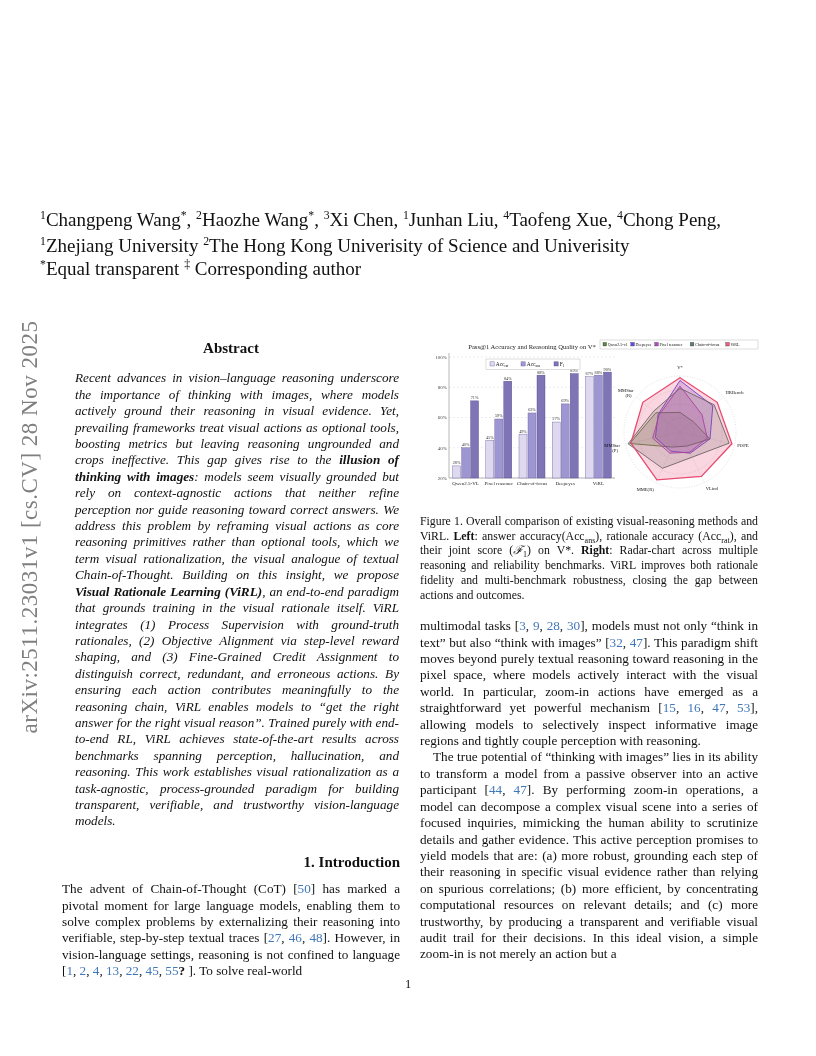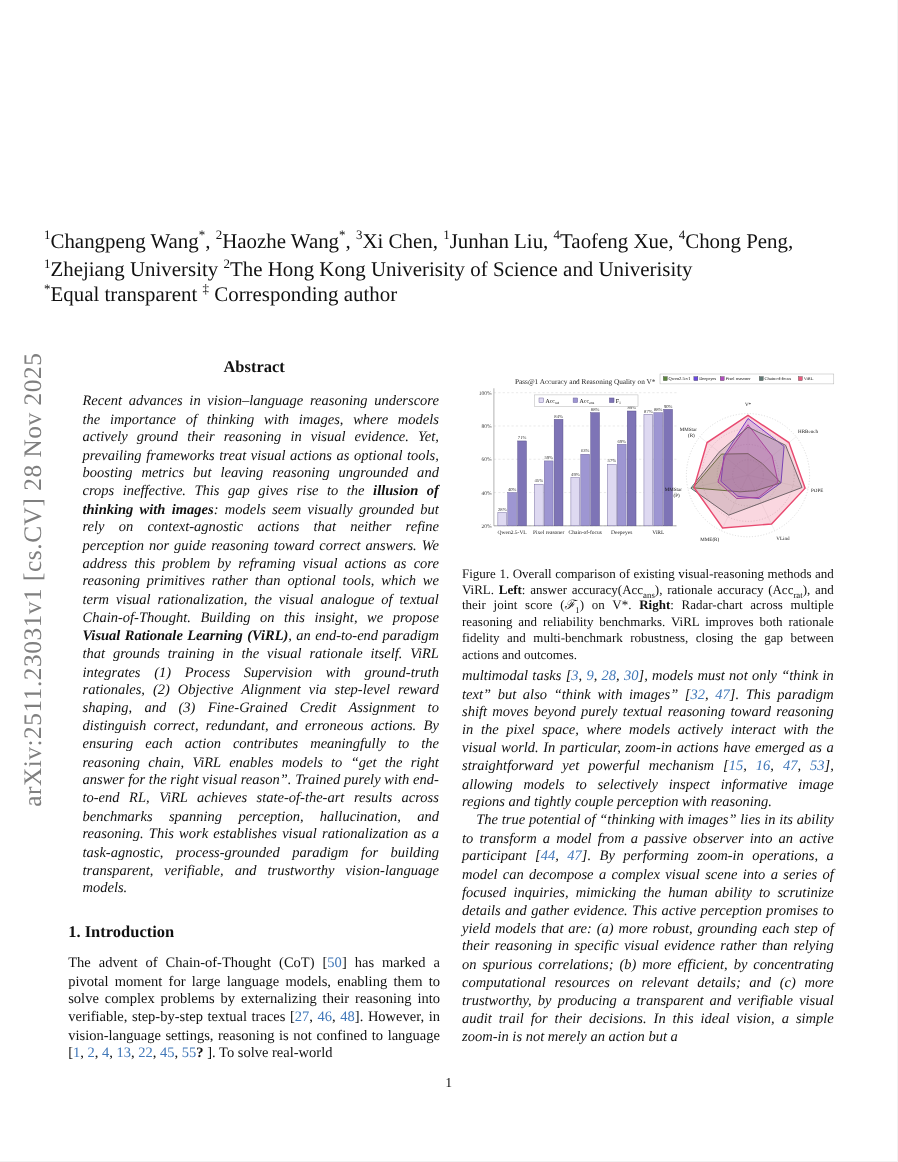--- a/index.html
+++ b/index.html
@@ -12,32 +12,32 @@
   .seg-sup{vertical-align:super;font-size:0.62em;line-height:0}
   .seg-subs{vertical-align:sub;font-size:0.68em;line-height:0}
   .arxiv-banner{position:absolute;left:30px;top:527px;transform:translate(-50%,-50%) rotate(-90deg);
         white-space:nowrap;font-size:23px;color:#7f7f7f;letter-spacing:0.5px;}
   .title-block{position:absolute;left:70px;right:70px;top:132px;text-align:center;}
   .paper-title{font-size:17.5px;font-weight:bold;line-height:1.5;margin:0;}
   .authors-block{position:absolute;left:40px;right:40px;top:211px;text-align:left;font-size:19px;line-height:17px;}
   .affil-block{margin-top:9px;}
   .contrib-line{margin-top:6px;}
   .col{position:absolute;width:338px;text-align:justify;font-size:13.2px;line-height:16.4px;}
-  .col-left{left:62px;top:324px;}
+  .col-left{left:62px;top:338px;}
   .col-right{left:420px;top:338px;}
   .abstract-heading{text-align:center;font-size:15px;font-weight:bold;margin:2px 0 14px 0;}
   .abstract-body{font-style:italic;padding-left:13px;padding-right:1px;}
-  .section-heading{font-size:15px;font-weight:bold;margin:24px 0 11px 0;text-align:left;}
+  .section-heading{font-size:15px;font-weight:bold;margin:24px 0 11px 0;text-align:right;}
   .figure-row{position:relative;height:172px;}
   #bar-chart{position:absolute;left:2px;top:2px;}
   #radar-chart{position:absolute;left:178px;top:0;}
   .figure-caption{font-size:11.8px;line-height:14.7px;text-align:justify;margin-top:4px;font-family:Liberation Serif, serif;}
   .body-para{margin:0 0 0 0;}
-  .para-gap{margin-top:4px;font-style:italic;}
-  .indent{text-indent:13px;font-style:italic;}
+  .para-gap{margin-top:16px;}
+  .indent{text-indent:13px;}
   .page-number{position:absolute;left:0;right:0;top:977px;text-align:center;font-size:12.5px;}
 </style>
 </head>
 <body>
 
 <div class="page">
 
   <div class="arxiv-banner">arXiv:2511.23031v1  [cs.CV]  28 Nov 2025</div>
 
 

